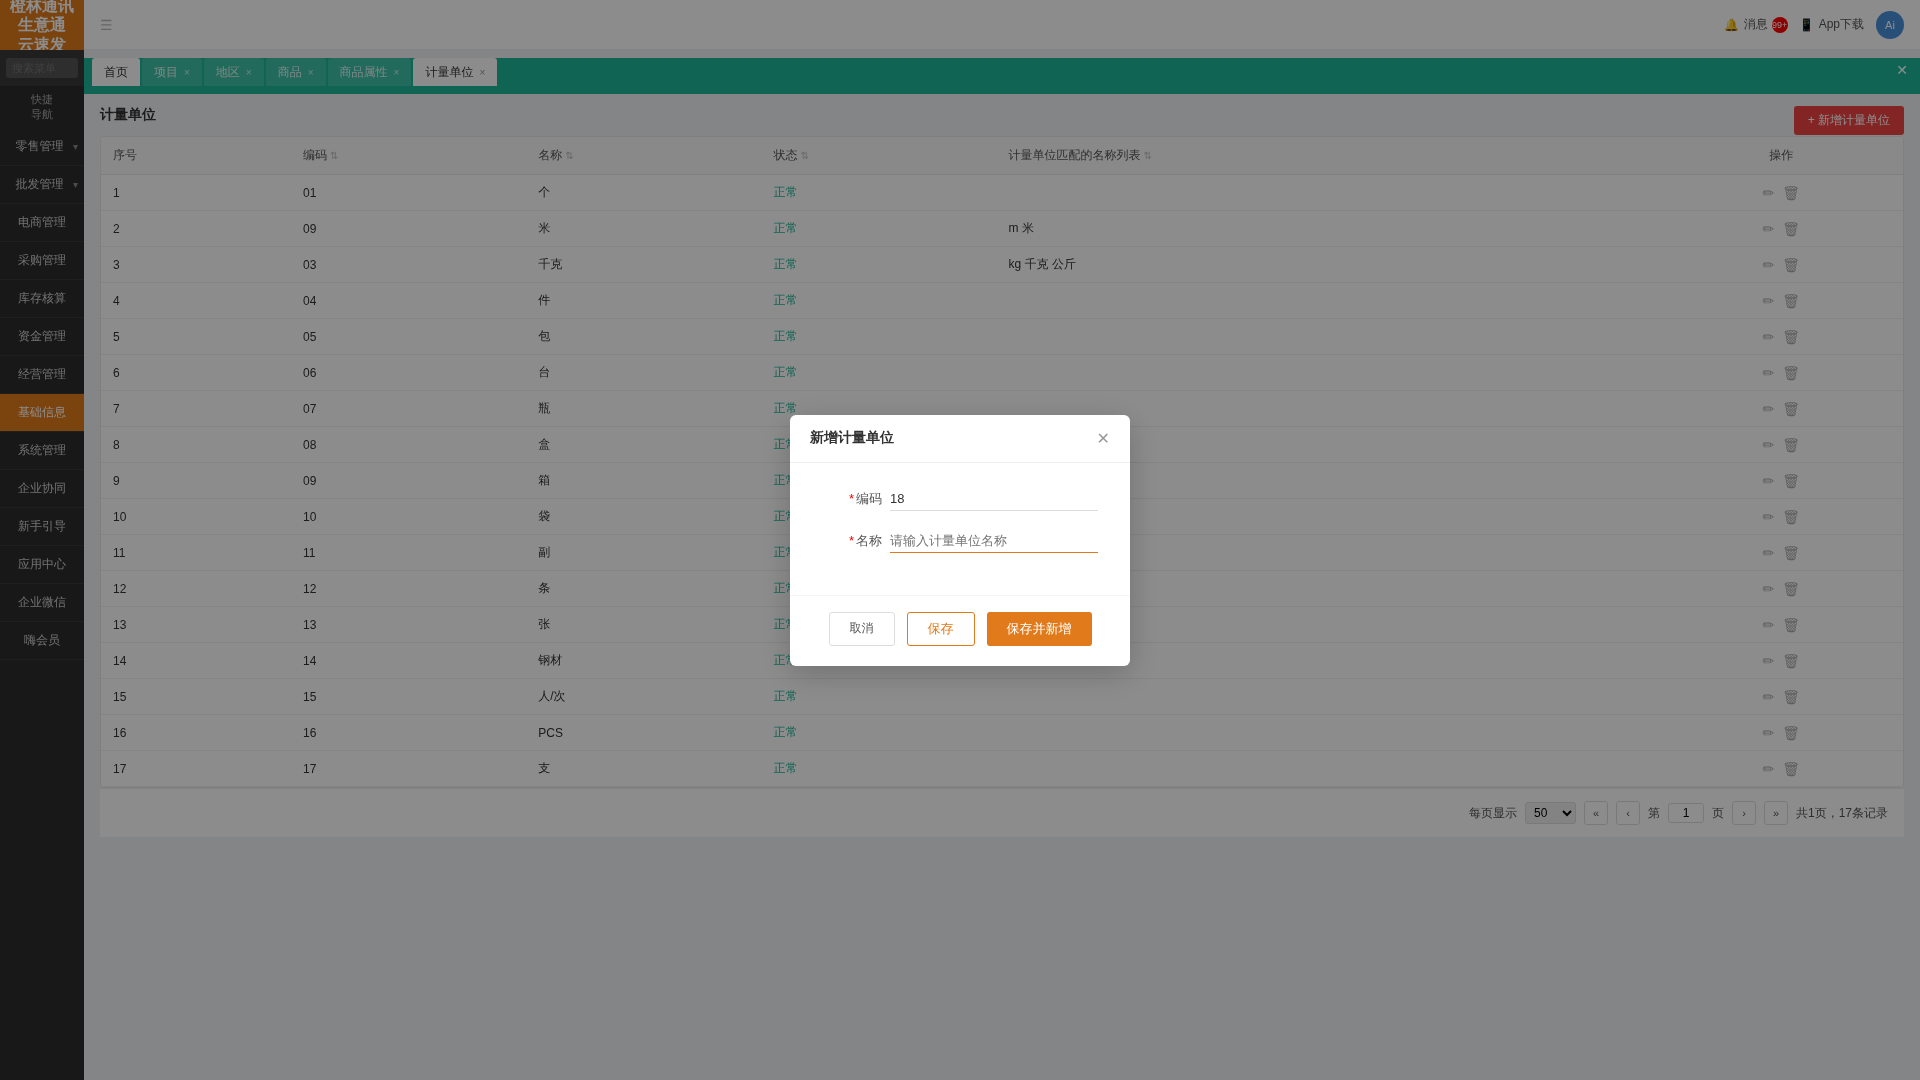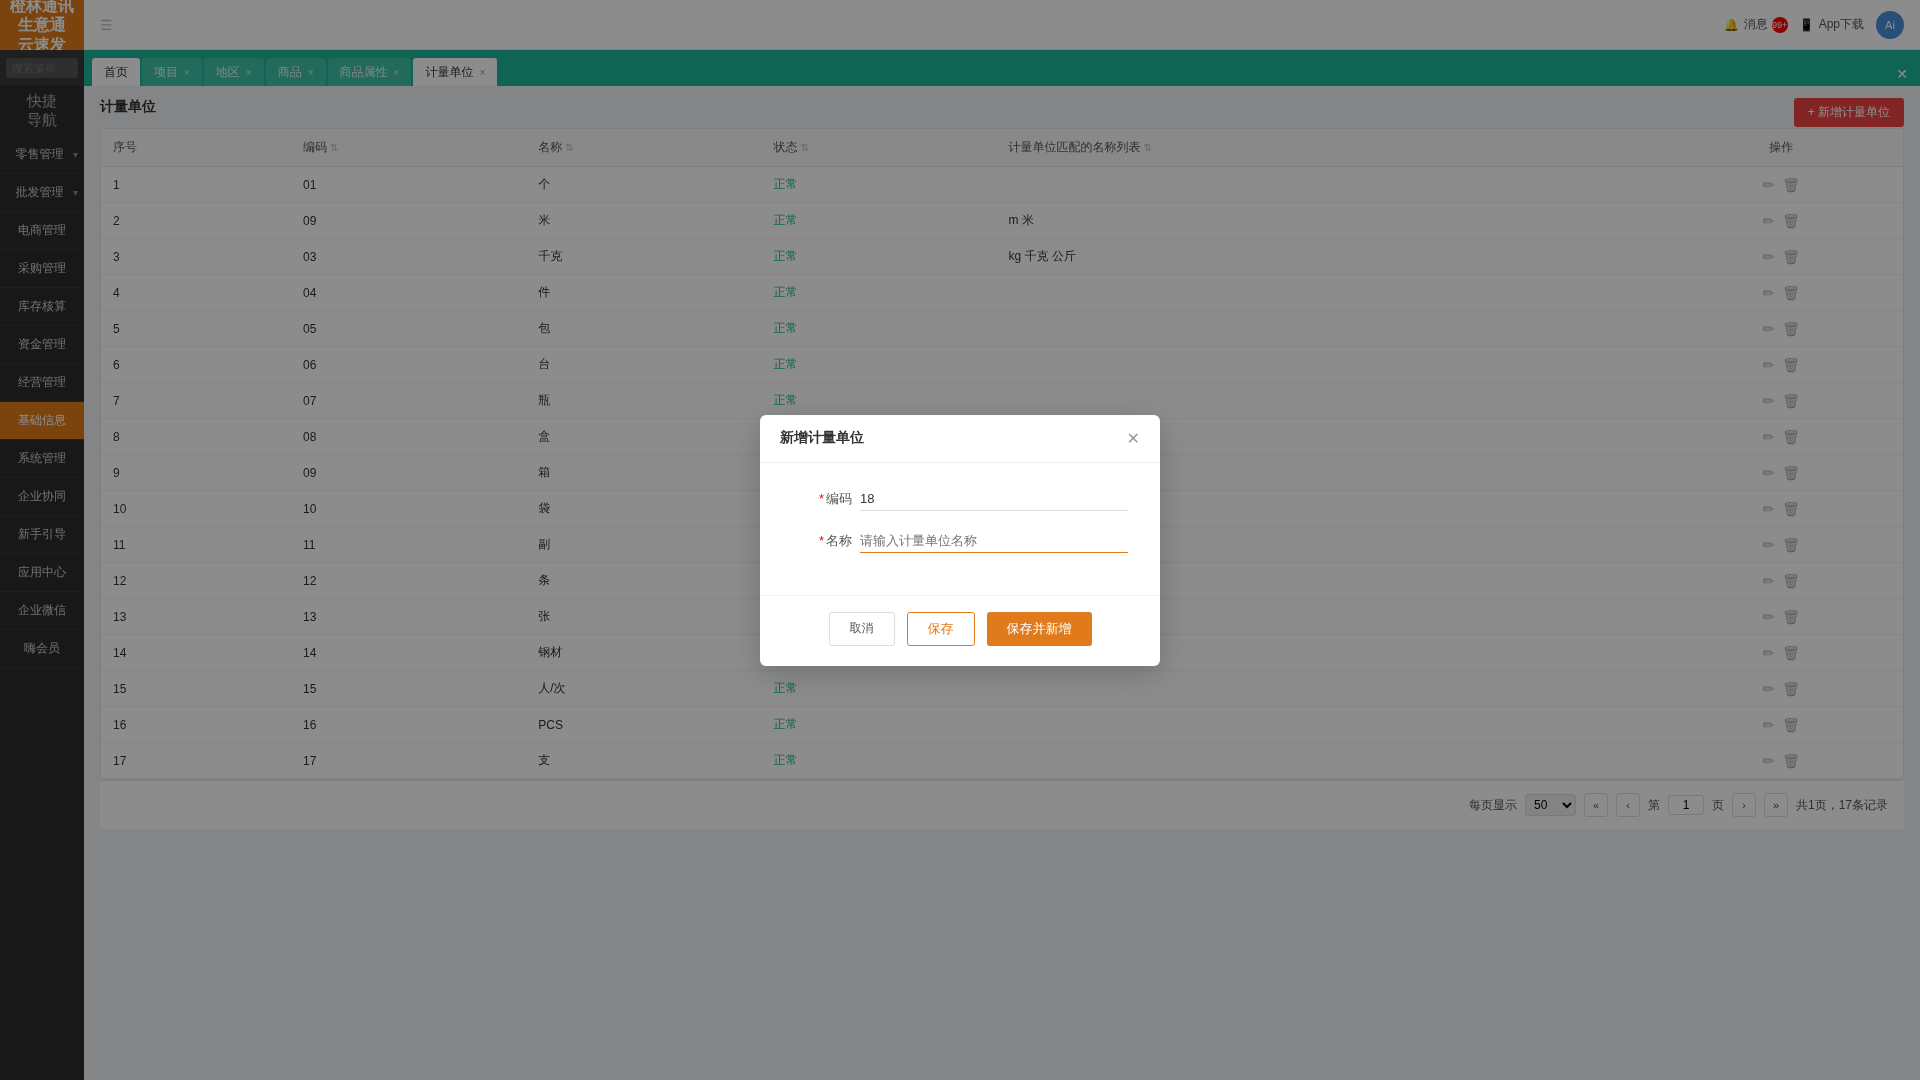--- a/index.html
+++ b/index.html
@@ -44,21 +44,21 @@
       border-radius: 3px;
       padding: 4px 6px;
       color: #ccc;
       font-size: 11px;
       outline: none;
     }
     .sidebar-nav-title {
       width: 100%;
       padding: 6px 26px;
       color: #aaa;
-      font-size: 15px;
+      font-size: 11px;
       text-align: center;
       cursor: pointer;
     }
     .sidebar-item {
       width: 100%;
       padding: 10px 6px;
       color: #ccc;
       font-size: 12px;
       text-align: center;
       cursor: pointer;
@@ -130,24 +130,25 @@
       justify-content: center;
       color: white;
       font-size: 11px;
     }
 
     
     .tabs-bar {
       height: 36px;
       background: #1db798;
       display: flex;
-      align-items: flex-end;
+      align-items: flex-start;
       padding: 0 8px;
       flex-shrink: 0;
       gap: 2px;
+      margin-top: 8px;
     }
     .tab {
       padding: 0 12px;
       height: 28px;
       display: flex;
       align-items: center;
       gap: 6px;
       border-radius: 3px 3px 0 0;
       font-size: 12px;
       cursor: pointer;
@@ -290,21 +291,21 @@
       top: 0; left: 0; right: 0; bottom: 0;
       background: rgba(0,0,0,0.45);
       display: flex;
       align-items: center;
       justify-content: center;
       z-index: 1000;
     }
     .modal {
       background: white;
       border-radius: 6px;
-      width: 400px;
+      width: 340px;
       padding: 0;
       box-shadow: 0 8px 32px rgba(0,0,0,0.2);
     }
     .modal-header {
       display: flex;
       align-items: center;
       justify-content: space-between;
       padding: 14px 20px;
       border-bottom: 1px solid #eee;
     }

